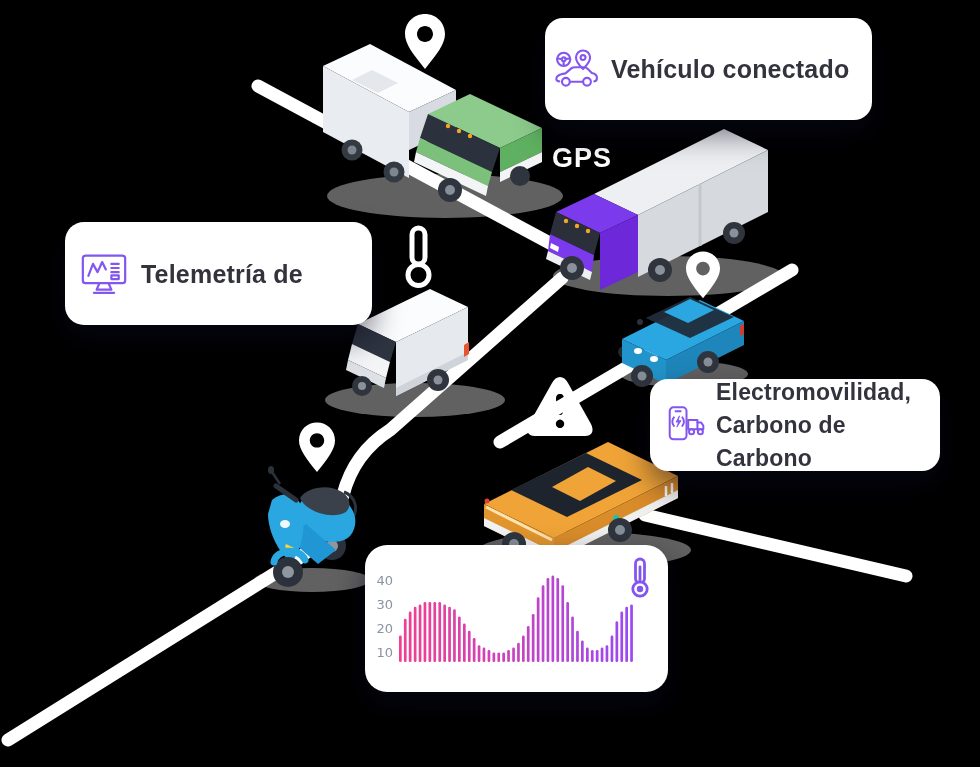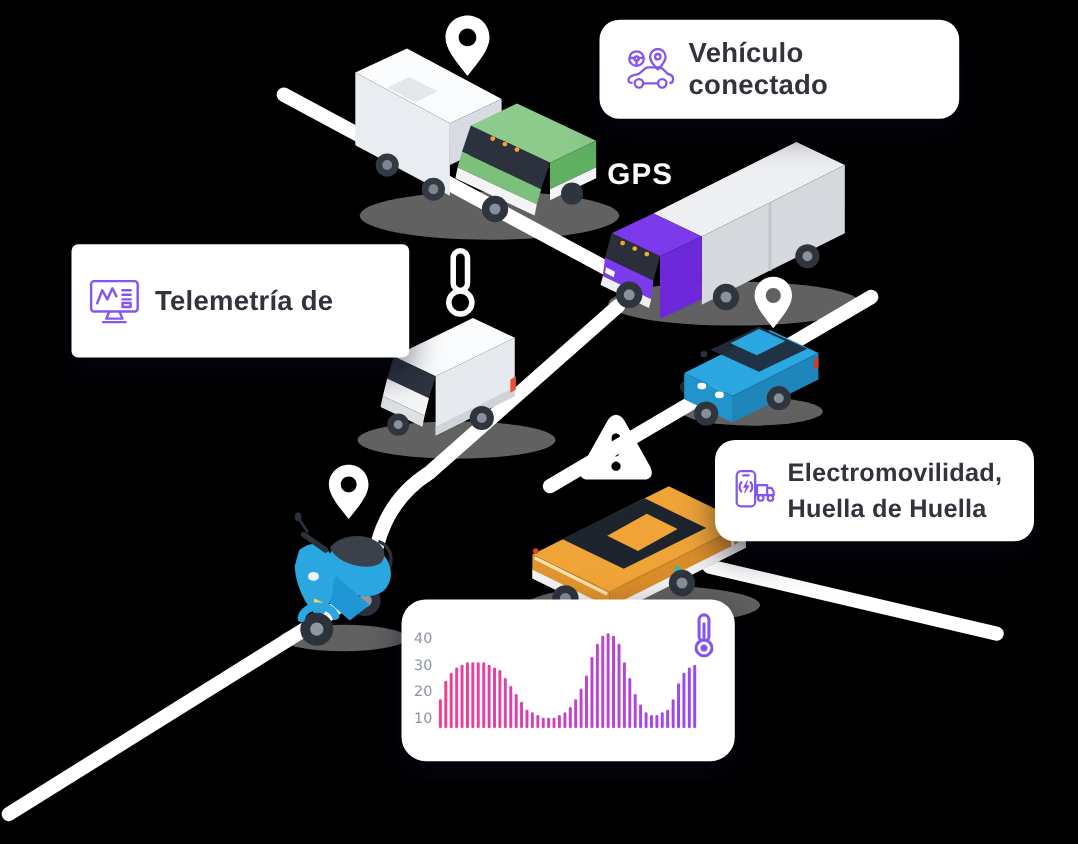--- a/index.html
+++ b/index.html
@@ -9,25 +9,25 @@
     background: #000; font-family: "Liberation Sans", sans-serif;
   }
   .scene { position: absolute; left: 0; top: 0; }
   .card {
     position: absolute; background: #fff; border-radius: 18px;
     display: flex; align-items: center;
     box-shadow: 0 14px 30px rgba(10,10,30,.55);
   }
   .card .icon { flex: 0 0 auto; display: block; }
   .card .txt { color: #33333e; font-weight: 600; letter-spacing: 0.2px; }
-  #card-connected { left: 545px; top: 18px; width: 327px; height: 90px; padding: 0 24px; gap: 13px; justify-content: center; }
+  #card-connected { left: 545px; top: 18px; width: 327px; height: 102px; padding: 0 9px; gap: 13px; }
   #card-connected .txt { font-size: 25px; }
-  #card-telemetry { left: 65px; top: 222px; width: 307px; height: 103px; padding: 0 16px; gap: 14px; border-radius: 6px; }
+  #card-telemetry { left: 65px; top: 222px; width: 307px; height: 103px; padding: 0 16px; gap: 14px; border-radius: 19px; }
   #card-telemetry .txt { font-size: 25px; line-height: 38px; }
-  #card-electro { left: 650px; top: 400px; width: 290px; height: 92px; padding: 0 13px; gap: 11px; }
+  #card-electro { left: 650px; top: 379px; width: 290px; height: 92px; padding: 0 13px; gap: 11px; }
   #card-electro .txt { font-size: 23px; line-height: 33px; }
   #card-chart { left: 365px; top: 545px; width: 303px; height: 147px; border-radius: 22px; display: block; }
   #card-chart svg.bars { display: block; }
   .thermo-purple { position: absolute; right: 15px; top: 12px; }
   .tick { fill: #8b93a0; font-size: 13px; font-family: "DejaVu Sans", sans-serif; }
   .gps-label { fill: #ffffff; font-size: 27px; font-weight: 700; letter-spacing: 1px; font-family: "Liberation Sans", sans-serif; }
 </style>
 </head>
 <body>
 
@@ -221,21 +221,21 @@
       <path d="M13,14 C10.5,16.8 10.5,21.2 13,24"></path>
       <path d="M23,14 C25.5,16.8 25.5,21.2 23,24"></path>
       <path d="M19.5,12.5 L15.5,19.5 L18.5,19.5 L16.5,25.5 L21.5,17.8 L18.3,17.8 Z" fill="#8456F0" stroke-width="1"></path>
       <rect x="30" y="17" width="11" height="11"></rect>
       <path d="M41,20 L45.5,20 L48,24 L48,28 L41,28"></path>
       <circle cx="34" cy="31" r="3" fill="#ffffff"></circle>
       <circle cx="44.5" cy="31" r="3" fill="#ffffff"></circle>
     </svg>
     <div>
       <div class="txt">Electromovilidad,</div>
-      <div class="txt">Huella de Huella</div>
+      <div class="txt">Carbono de Carbono</div>
     </div>
   </div>
 
   <div class="card" id="card-chart">
     <svg class="bars" id="chart-bars" width="303" height="147" viewBox="0 0 303 147">
         <rect x="34.0" y="90.6" width="2.7" height="26.4" rx="1.3" fill="rgb(242,64,143)"></rect>
         <rect x="38.9" y="73.8" width="2.7" height="43.2" rx="1.3" fill="rgb(240,64,145)"></rect>
         <rect x="43.8" y="66.6" width="2.7" height="50.4" rx="1.3" fill="rgb(238,64,147)"></rect>
         <rect x="48.8" y="61.8" width="2.7" height="55.2" rx="1.3" fill="rgb(236,65,149)"></rect>
         <rect x="53.7" y="59.4" width="2.7" height="57.6" rx="1.3" fill="rgb(235,65,152)"></rect>

